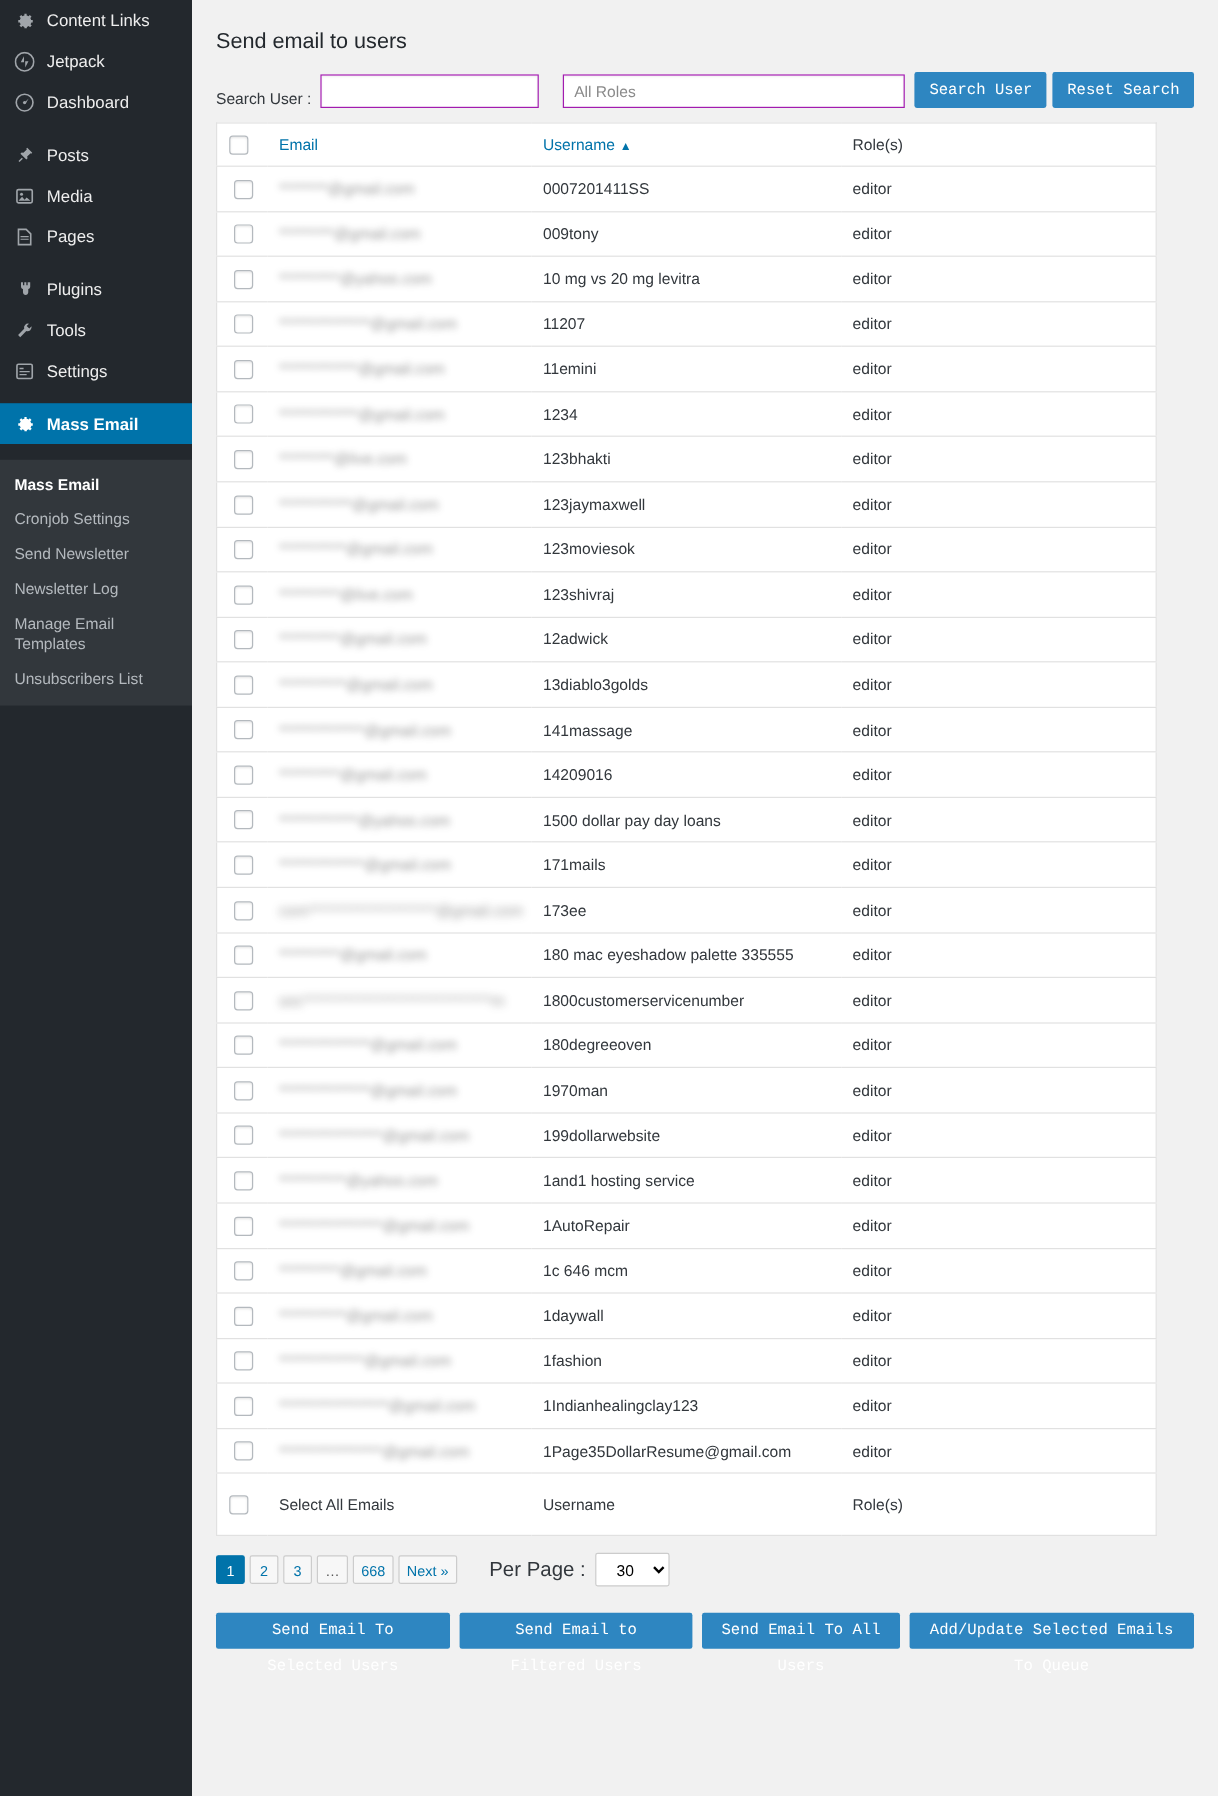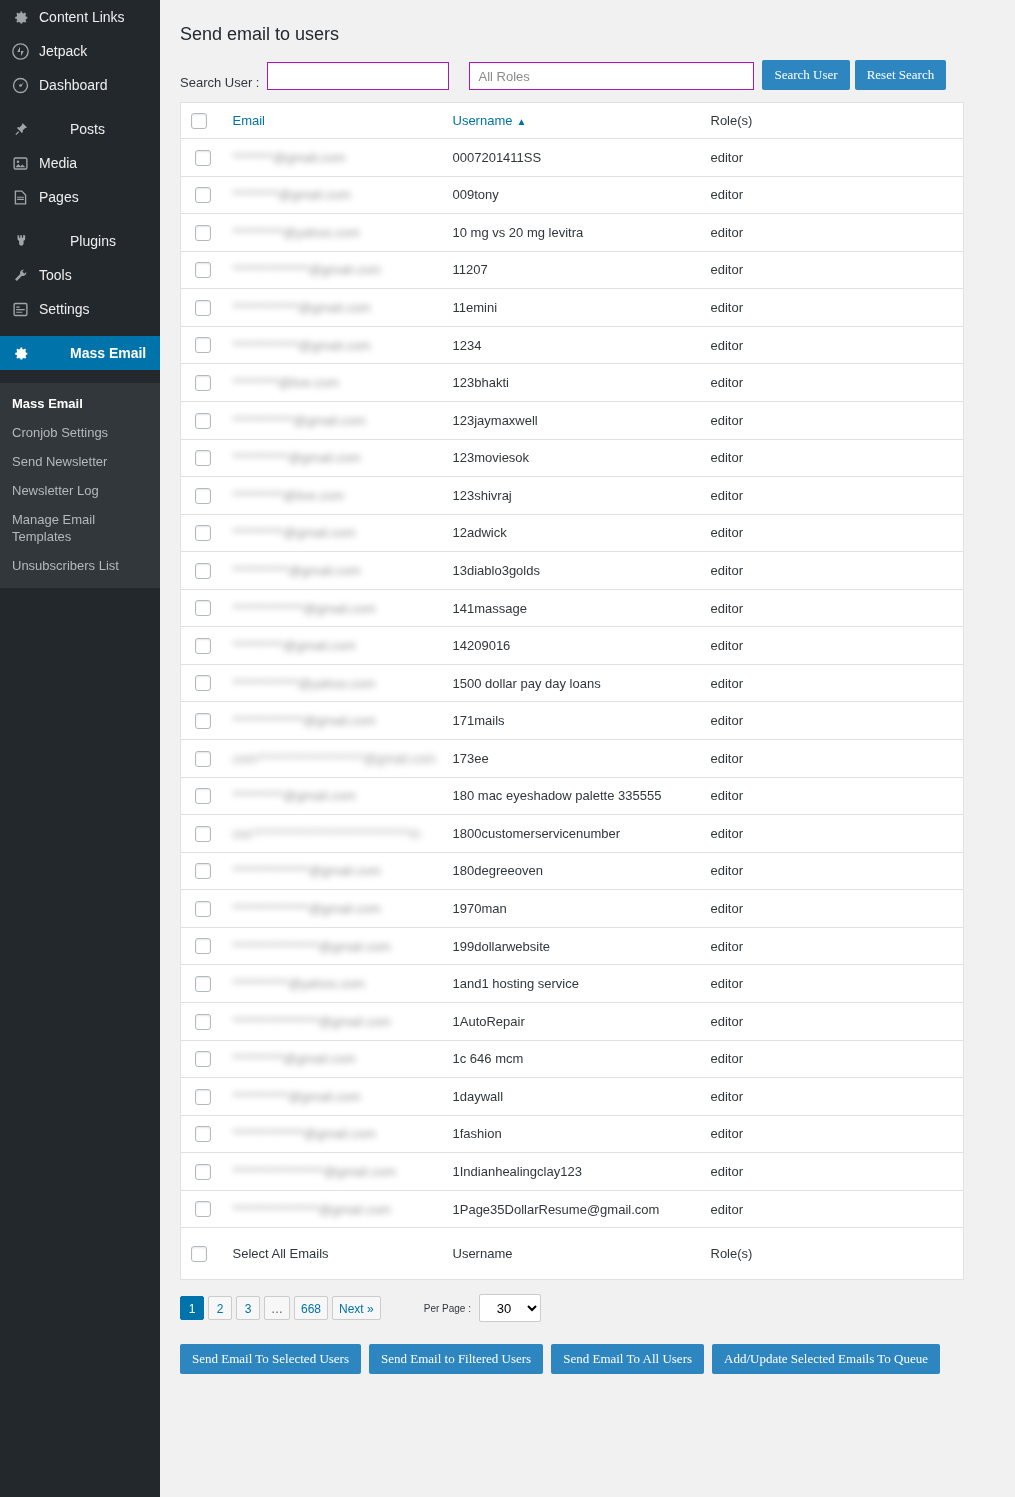--- a/index.html
+++ b/index.html
@@ -23,21 +23,21 @@
     font-size: 14px;
   }
   .menu-item {
     display: flex; align-items: center;
     height: 34px;
     padding: 0 10px;
     color: #eee;
     cursor: pointer;
     position: relative;
   }
-  .menu-item.spaced { margin-top: 10px; gap: 31px; }
+  .menu-item.spaced { margin-top: 10px; }
   .menu-item .ico {
     width: 20px; height: 20px;
     margin-right: 9px;
     flex: 0 0 20px;
     display: flex; align-items: center; justify-content: center;
     color: #a0a5aa;
   }
   .menu-item .ico svg { display: block; }
   .menu-item.current {
     background: #0073aa;
@@ -116,21 +116,21 @@
   #all-roles-input { width: 285px; margin-left: 20px; color: #777; }
   input.text-input::placeholder { color: #8a8a8a; }
   .btn {
     height: 30px;
     border: none;
     background: #2980b9;
     color: #fff;
     font-size: 13px;
     padding: 0 12px;
     cursor: pointer;
-    font-family: Liberation Serif, serif;
+    font-family: Liberation Mono, monospace;
     border-radius: 2px;
     line-height: 30px;
   }
   #search-user-btn { margin-left: 8px; background:#2e86c1; }
   #reset-search-btn { margin-left: 5px; background:#2e86c1; }
 
   
   table.users {
     width: 783px;
     border-collapse: collapse;
@@ -222,21 +222,21 @@
     text-decoration: none;
     cursor: pointer;
     border-radius: 2px;
   }
   .pag a.current {
     background: #0073aa;
     border-color: #0073aa;
     color: #fff;
   }
   .pag a.dots { border-color: #ccc; color: #555; }
-  .perpage-label { margin-left: 16px; font-size: 10px; padding-left: 23px; }
+  .perpage-label { font-size: 17px; padding-left: 23px; }
   select.perpage {
     margin-left: 8px;
     height: 28px;
     min-width: 62px;
     font-size: 13px;
     border: 1px solid #ccc;
     background: #fff;
     font-family: "Liberation Sans", sans-serif;
     padding: 0 4px;
     border-radius: 2px;

